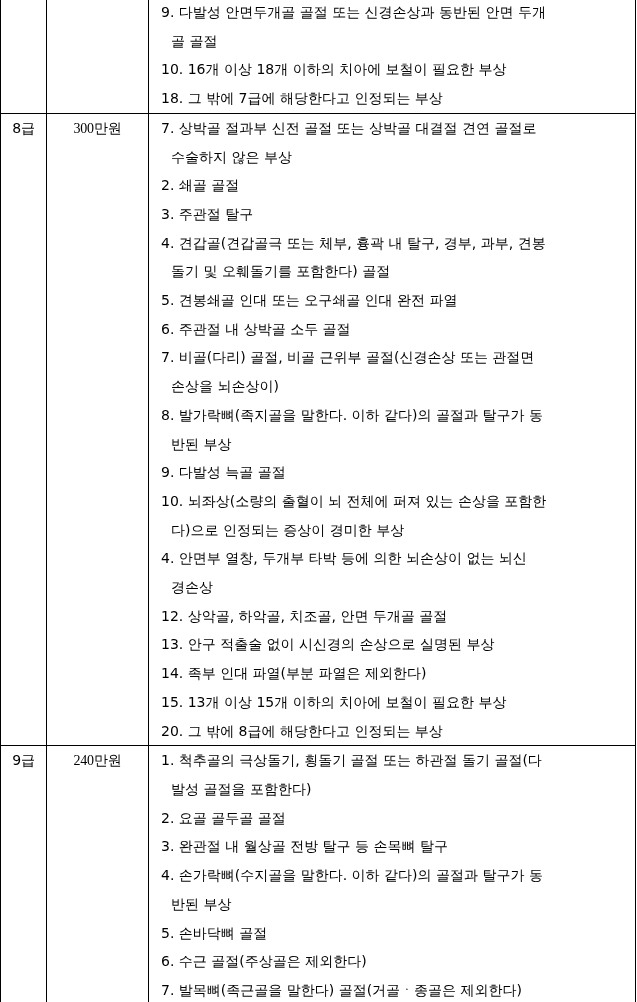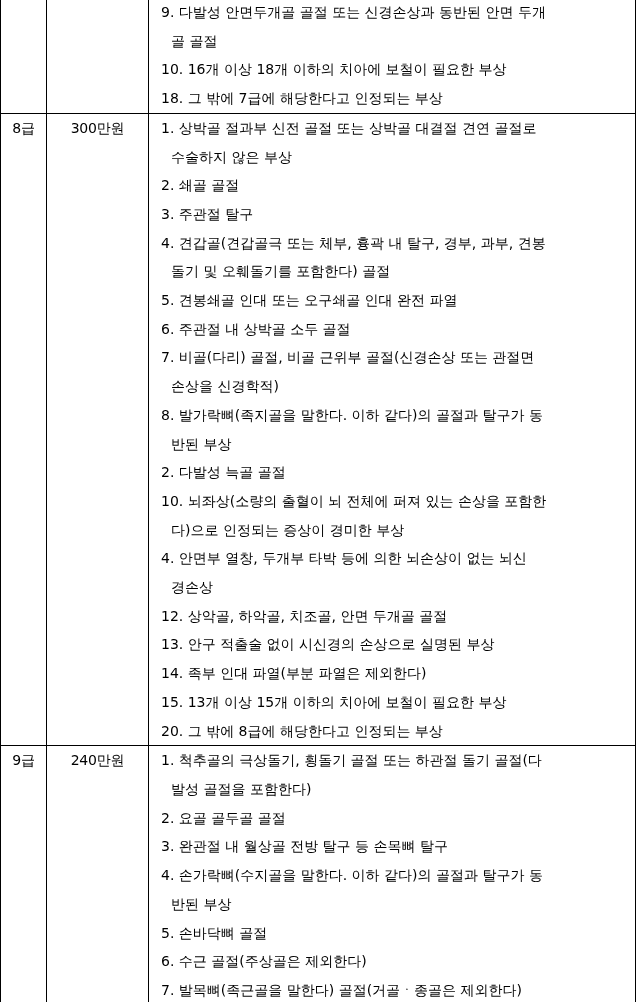--- a/index.html
+++ b/index.html
@@ -1,21 +1,21 @@
 <!DOCTYPE html>
 <html><head>
 <meta charset="utf-8">
 <style>
   html, body { margin:0; padding:0; background:#ffffff; }
   body { width:637px; height:1002px; overflow:hidden; position:relative;
          font-family:"DejaVu Sans", "Liberation Sans", sans-serif; color:#000; }
   .tbl { position:absolute; left:0; top:-2px; width:636px; border-collapse:collapse; table-layout:fixed; }
   .tbl td { border:1px solid #000; vertical-align:top; padding:0; font-size:14px; }
   .tbl td.grade { width:45px; text-align:center;margin-top:32px; }
-  .tbl td.amount { width:101px; text-align:center; }
+  .tbl td.amount { width:101px; text-align:center;font-family:Liberation Serif, serif; }
   .tbl td.items { padding-left:12px; padding-right:4px; }
   .cellText { display:block; line-height:29px; height:29px; letter-spacing:-0.2px; }
   .item { line-height:28.7px; text-align:justify; text-align-last:left; }
   .item .cont { display:block; padding-left:10px; }
   .row-first td { border-top:none; }
   .row-last td.items { padding-bottom:16px; }
 </style>
 </head>
 <body>
 
@@ -35,29 +35,29 @@
         </td>
       </tr>
       <tr>
         <td class="grade">
           <span class="cellText">8급</span>
         </td>
         <td class="amount">
           <span class="cellText">300만원</span>
         </td>
         <td class="items">
-          <div class="item"><span>1. 상박골 절과부 신전 골절 또는 상박골 대결절 견연 골절로</span><span class="cont">수술하지 않은 부상</span></div>
+          <div class="item"><span>7. 상박골 절과부 신전 골절 또는 상박골 대결절 견연 골절로</span><span class="cont">수술하지 않은 부상</span></div>
           <div class="item"><span>2. 쇄골 골절</span></div>
           <div class="item"><span>3. 주관절 탈구</span></div>
           <div class="item"><span>4. 견갑골(견갑골극 또는 체부, 흉곽 내 탈구, 경부, 과부, 견봉</span><span class="cont">돌기 및 오훼돌기를 포함한다) 골절</span></div>
           <div class="item"><span>5. 견봉쇄골 인대 또는 오구쇄골 인대 완전 파열</span></div>
           <div class="item"><span>6. 주관절 내 상박골 소두 골절</span></div>
-          <div class="item"><span>7. 비골(다리) 골절, 비골 근위부 골절(신경손상 또는 관절면</span><span class="cont">손상을 신경학적)</span></div>
+          <div class="item"><span>7. 비골(다리) 골절, 비골 근위부 골절(신경손상 또는 관절면</span><span class="cont">손상을 뇌손상이)</span></div>
           <div class="item"><span>8. 발가락뼈(족지골을 말한다. 이하 같다)의 골절과 탈구가 동</span><span class="cont">반된 부상</span></div>
-          <div class="item"><span>2. 다발성 늑골 골절</span></div>
+          <div class="item"><span>9. 다발성 늑골 골절</span></div>
           <div class="item"><span>10. 뇌좌상(소량의 출혈이 뇌 전체에 퍼져 있는 손상을 포함한</span><span class="cont">다)으로 인정되는 증상이 경미한 부상</span></div>
           <div class="item"><span>4. 안면부 열창, 두개부 타박 등에 의한 뇌손상이 없는 뇌신</span><span class="cont">경손상</span></div>
           <div class="item"><span>12. 상악골, 하악골, 치조골, 안면 두개골 골절</span></div>
           <div class="item"><span>13. 안구 적출술 없이 시신경의 손상으로 실명된 부상</span></div>
           <div class="item"><span>14. 족부 인대 파열(부분 파열은 제외한다)</span></div>
           <div class="item"><span>15. 13개 이상 15개 이하의 치아에 보철이 필요한 부상</span></div>
           <div class="item"><span>20. 그 밖에 8급에 해당한다고 인정되는 부상</span></div>
         </td>
       </tr>
       <tr class="row-last">

